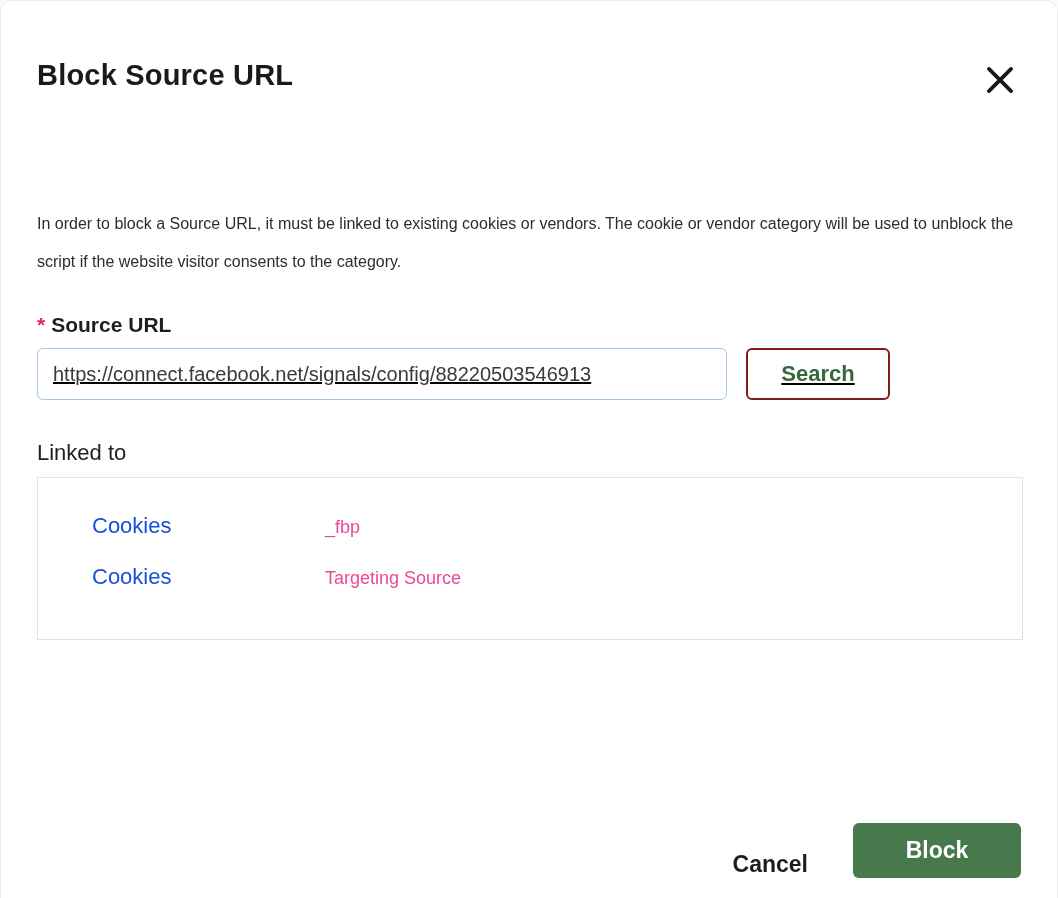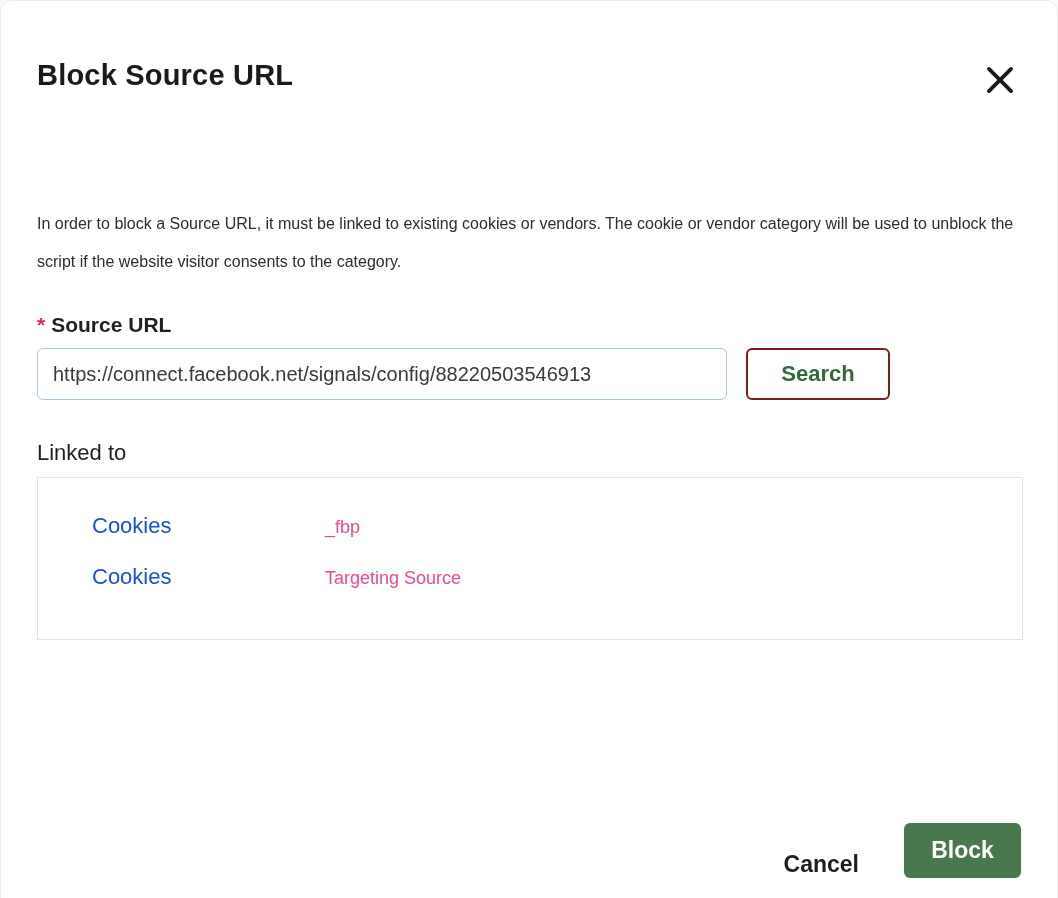--- a/index.html
+++ b/index.html
@@ -54,20 +54,21 @@
   .required-marker {
     color: #e0245e;
     font-weight: 700;
     margin-right: 6px;
   }
   .input-row {
     margin-top: 11px;
     display: flex;
     align-items: center;
     gap: 19px;
+    text-decoration: underline;
   }
   .url-input {
     width: 690px;
     height: 52px;
     border: 1px solid #a6c8e8;
     border-radius: 6px;
     padding: 0 15px;
     font-size: 20px;
     color: #3a3a3a;
     font-family: "Liberation Sans", "DejaVu Sans", sans-serif;
@@ -126,21 +127,21 @@
   .cancel-btn {
     background: none;
     border: none;
     font-size: 23px;
     font-weight: 600;
     color: #1d1d1d;
     cursor: pointer;
     font-family: "Liberation Sans", "DejaVu Sans", sans-serif;
   }
   .block-btn {
-    width: 117px;
+    width: 168px;
     height: 55px;
     background: #47794d;
     border: none;
     border-radius: 6px;
     color: #ffffff;
     font-size: 23px;
     font-weight: 600;
     cursor: pointer;
     font-family: "Liberation Sans", "DejaVu Sans", sans-serif;
   }

